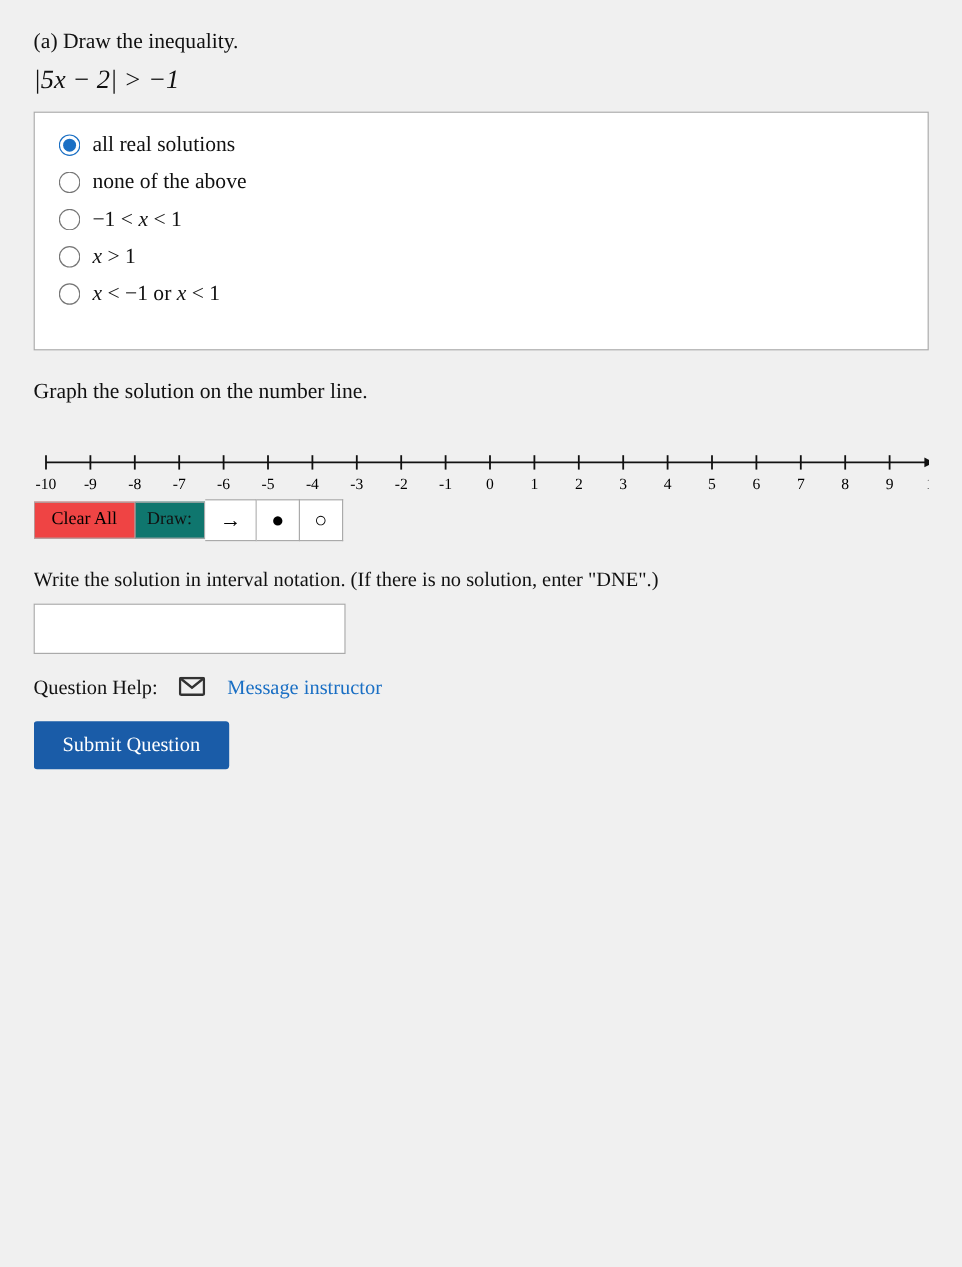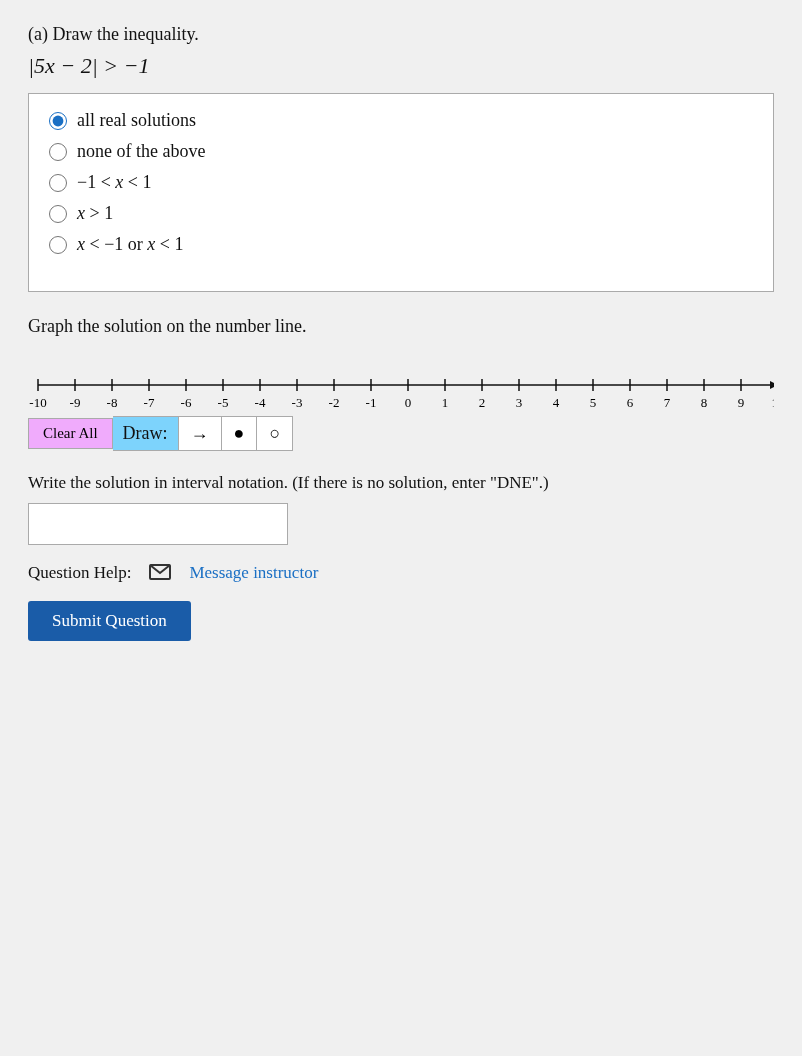--- a/index.html
+++ b/index.html
@@ -89,33 +89,33 @@
 
     .draw-controls {
       display: flex;
       align-items: center;
       gap: 0;
       margin-bottom: 22px;
     }
 
     .clear-all-btn {
       border: 1px solid #aaa;
-      background: #f0abfc;
+      background: #ef4444;
       padding: 6px 14px;
       font-size: 15px;
       cursor: pointer;
       font-family: Georgia, serif;
     }
 
     .draw-label {
       border: 1px solid #aaa;
       border-left: none;
-      background: #7dd3fc;
+      background: #0f766e;
       padding: 6px 10px;
-      font-size: 18px;
+      font-size: 15px;
       font-family: Georgia, serif;
     }
 
     .draw-arrow-btn {
       border: 1px solid #aaa;
       border-left: none;
       background: #fff;
       padding: 6px 12px;
       font-size: 18px;
       cursor: pointer;

